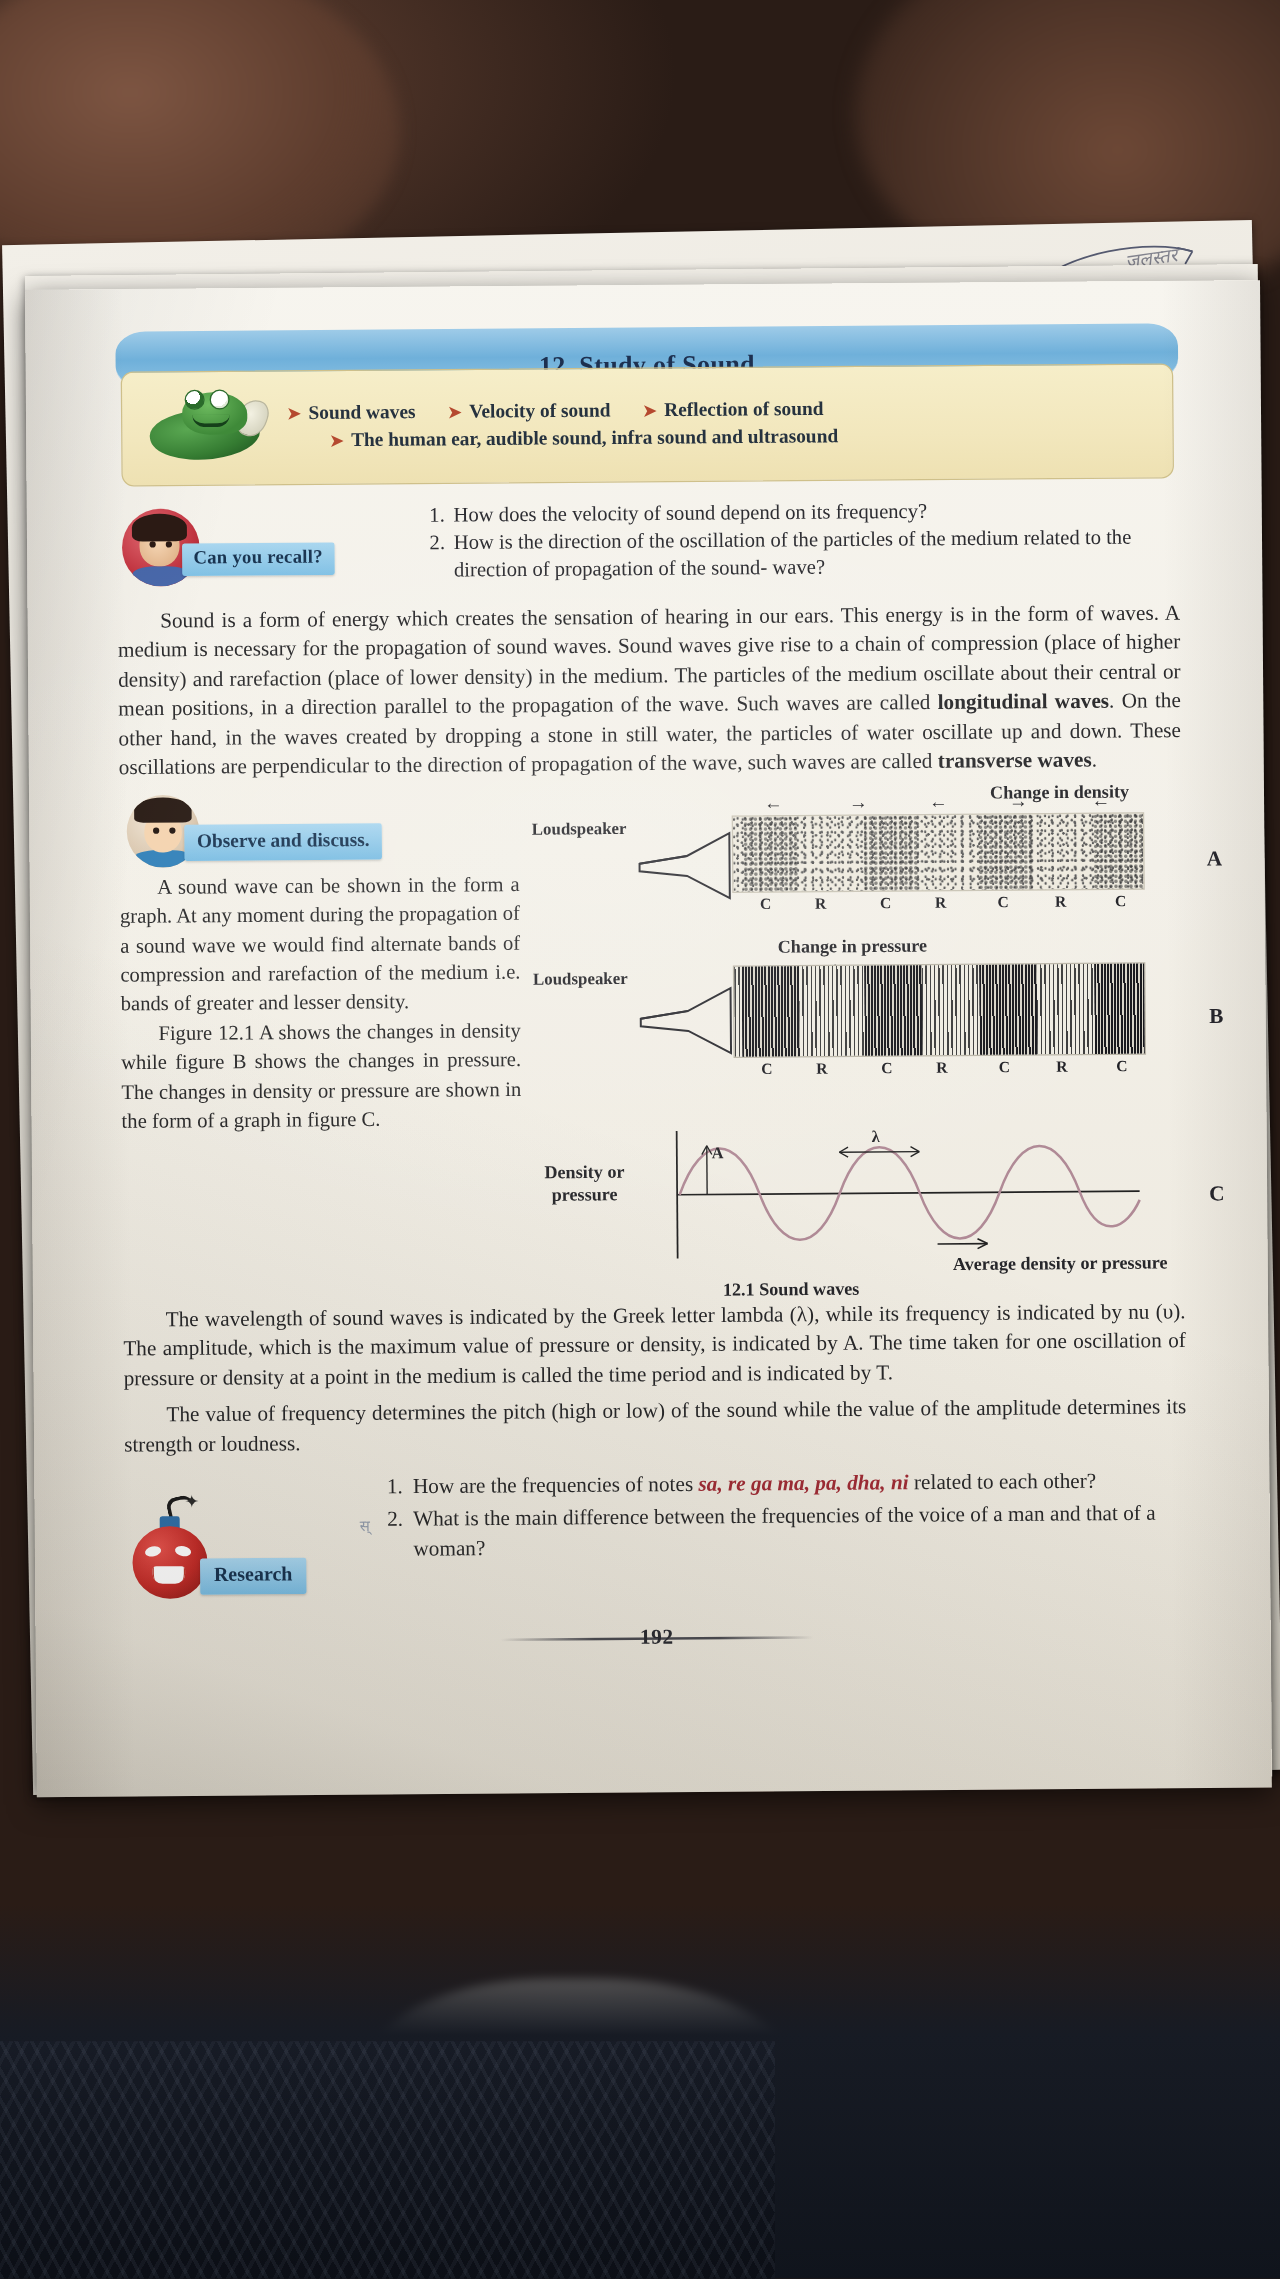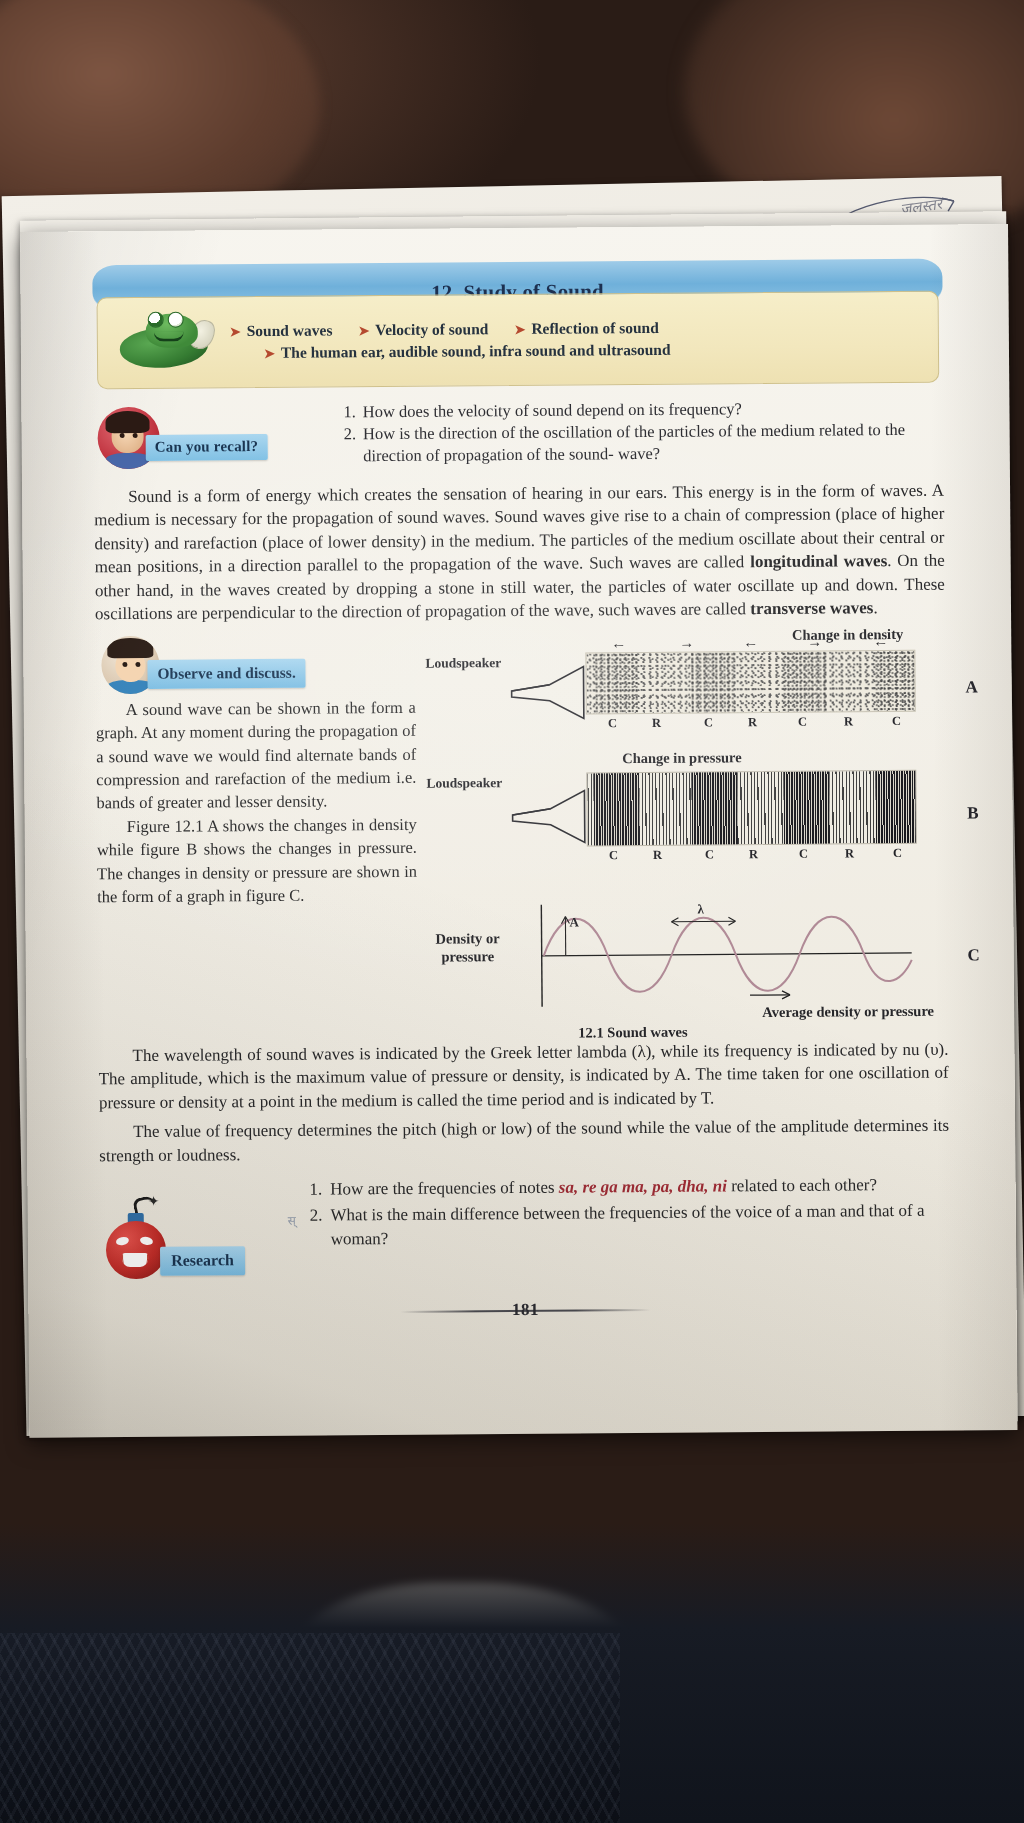--- a/index.html
+++ b/index.html
@@ -593,21 +593,21 @@
       </div>
       <div class="research-q">
         <span class="num">2.</span>
         <span class="txt">What is the main difference between the frequencies of the voice of a man and that of a woman?</span>
       </div>
     </div>
   </div>
 
   <div id="page-number-wrap">
     <div id="page-rule"></div>
-    <span id="page-number">181</span>
+    <span id="page-number">192</span>
   </div>
 
   <div id="page-shade"></div>
 </div>
 
 <div id="hand-bottom"></div>
 <div id="cloth-bottom"></div>
 <div id="cloth-knit"></div>
 
 </body></html>

